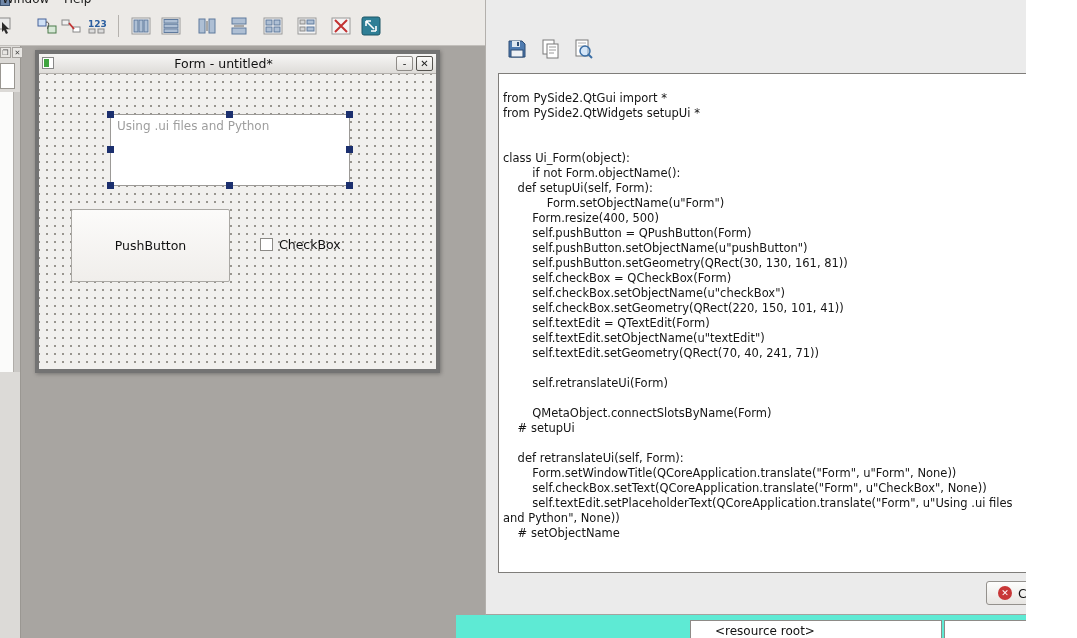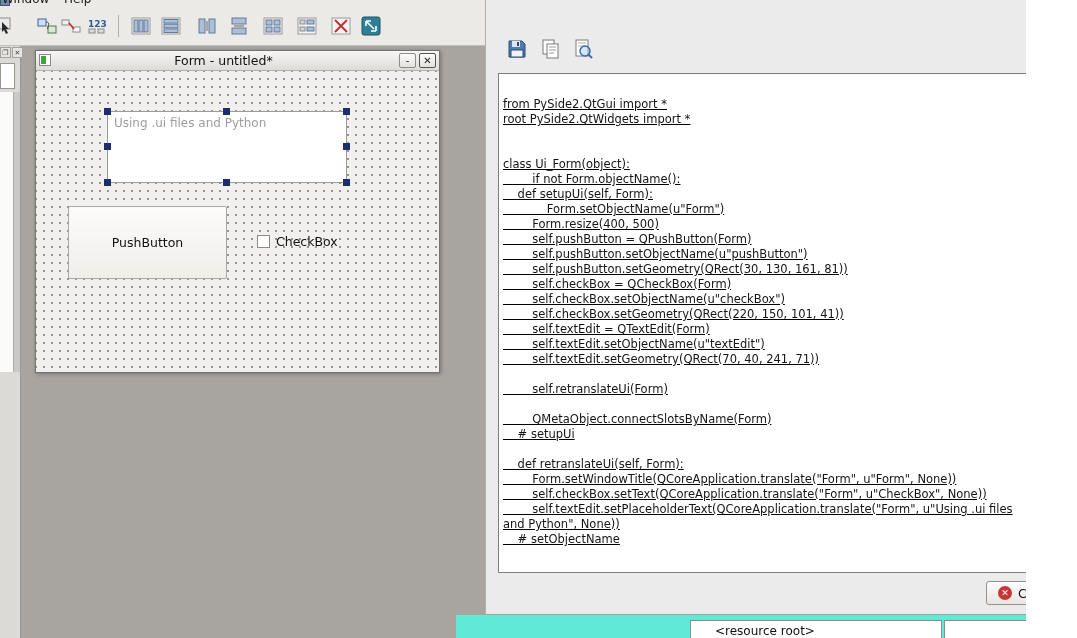--- a/index.html
+++ b/index.html
@@ -18,21 +18,21 @@
   .tb-sep { position:absolute; top:8px; width:1px; height:22px; background:#b5b2ae; }
 
   
   .left-dock { position:absolute; left:0; top:46px; width:21px; height:592px; background:#dcdad7; border-right:1px solid #9a9792; z-index:2; }
   .dock-btn { position:absolute; top:1px; width:11px; height:11px; font-size:7px; line-height:10px; text-align:center; color:#4a4a4a; border:1px solid #a5a29e; background:#e8e6e3; }
   .dock-filter { position:absolute; left:0; top:17px; width:15px; height:26px; background:#fff; border:1px solid #9a9792; }
   .dock-panel { position:absolute; left:0; top:46px; width:14px; height:280px; background:#fbfbfa; border-right:1px solid #b0ada9; }
   .dock-scroll { position:absolute; left:14px; top:46px; width:6px; height:280px; background:#cac8c5; }
 
   
-  .form-window { position:absolute; left:35px; top:50px; width:405px; height:323px; background:#f1f0ee; border:1px solid #737373; box-shadow:1px 1px 4px rgba(0,0,0,.3); z-index:2; }
+  .form-window { position:absolute; left:35px; top:50px; width:405px; height:323px; background:#f1f0ee; border:4px solid #737373; box-shadow:1px 1px 4px rgba(0,0,0,.3); z-index:2; }
   .form-titlebar { position:absolute; left:0; top:0; right:0; height:20px; background:linear-gradient(#f7f6f5,#dedcd9); border-bottom:1px solid #b3b0ac; display:flex; align-items:center; padding:0 3px; }
   .form-title { flex:1; text-align:center; font-size:12.5px; color:#111; }
   .win-btn { width:17px; height:15px; border:1px solid #8f8c88; background:linear-gradient(#fcfbfa,#e3e1de); font-size:10px; line-height:13px; text-align:center; margin-left:3px; border-radius:2px; color:#222; cursor:pointer; }
   .win-btn.close { font-weight:bold; border-color:#55534f; }
   .form-canvas { position:absolute; left:0; top:20px; right:0; bottom:0;
     background-image:radial-gradient(circle,#98958f 0.9px, transparent 1.1px);
     background-size:8px 8px; background-position:4px 4px; }
 
   .textedit { position:absolute; left:71px; top:40px; width:240px; height:72px; background:#fff; border:1px solid #9c9a97; padding:4px 6px; font-size:12px; color:#9e9e9e; }
   .handle { position:absolute; width:7px; height:7px; background:#1b2f6e; }
@@ -41,21 +41,21 @@
   .h-bl{left:-4px;bottom:-4px} .h-bc{left:calc(50% - 4px);bottom:-4px} .h-br{right:-4px;bottom:-4px}
 
   .pushbutton { position:absolute; left:32px; top:135px; width:159px; height:73px; background:linear-gradient(#fcfbfa,#f0eeeb); border:1px solid #aaa8a4; border-radius:2px; display:flex; align-items:center; justify-content:center; font-size:12.5px; color:#111; cursor:pointer; }
   .checkbox { position:absolute; left:221px; top:163px; display:flex; align-items:center; gap:6px; font-size:12.5px; color:#111; cursor:pointer; }
   .cb-box { width:13px; height:13px; background:#fff; border:1px solid #8c8a86; }
 
   
   .code-dialog { position:absolute; left:485px; top:0; width:592px; height:615px; background:#ebebeb; border-left:1px solid #b3b0ac; border-bottom:1px solid #a5a29e; z-index:5; }
   .dlg-tb-btn { position:absolute; top:36px; width:26px; height:26px; display:flex; align-items:center; justify-content:center; border-radius:2px; cursor:pointer; }
   .code-box { position:absolute; left:12px; top:73px; width:568px; height:500px; background:#fff; border:1px solid #7f7d7a; }
-  .code-lines { position:absolute; left:0; top:0; right:16px; bottom:0; padding:23px 0 0 4px; overflow:hidden;text-decoration:underline; }
+  .code-lines { position:absolute; left:0; top:0; right:16px; bottom:0; padding:17px 0 0 4px; overflow:hidden; }
   .code-line { white-space:pre; font-size:11.5px; line-height:15px; min-height:15px; color:#141414; }
   .vsb { position:absolute; right:0; top:0; width:16px; height:100%; background:#efeeed; border-left:1px solid #c5c3c0; }
   .vsb-btn { position:absolute; left:0px; width:15px; height:16px; font-size:7px; color:#55524e; text-align:center; line-height:16px; background:#e6e4e1; border:1px solid #b3b0ac; cursor:pointer; }
   .vsb-btn.up { top:0; } .vsb-btn.down { bottom:0; }
   .vsb-thumb { position:absolute; left:1px; top:18px; width:13px; height:112px; background:#d4d2cf; border:1px solid #9a9792; border-radius:2px; cursor:grab; }
   .close-btn { position:absolute; left:500px; top:581px; width:78px; height:24px; background:linear-gradient(#fdfdfc,#e7e5e2); border:1px solid #94918d; border-radius:3px; display:flex; align-items:center; justify-content:center; gap:6px; font-size:12.5px; color:#111; cursor:pointer; font-family:inherit; }
   .close-ico { width:14px; height:14px; border-radius:50%; background:#c83737; color:#fff; font-size:9px; line-height:14px; text-align:center; font-weight:bold; }
 
   
   .bottom-right { position:absolute; left:456px; top:615px; width:592px; height:23px; background:#5eead4; z-index:4; }
@@ -227,21 +227,21 @@
           <rect x="4" y="2" width="12" height="16" fill="#fff" stroke="#7a7a7a"></rect>
           <path d="M6 5h8M6 8h8" stroke="#b0b0b0"></path>
           <circle cx="13" cy="13" r="5" fill="rgba(160,200,240,.45)" stroke="#3a6ea5" stroke-width="1.5"></circle>
           <path d="M16.5 16.5l3.5 3.5" stroke="#3a6ea5" stroke-width="2"></path>
         </svg>
     </span>
 
     <div class="code-box">
       <div class="code-lines">
           <div class="code-line">from PySide2.QtGui import *</div>
-          <div class="code-line">root PySide2.QtWidgets import *</div>
+          <div class="code-line">from PySide2.QtWidgets setupUi *</div>
           <div class="code-line"></div>
           <div class="code-line"></div>
           <div class="code-line">class Ui_Form(object):</div>
           <div class="code-line">        if not Form.objectName():</div>
           <div class="code-line">    def setupUi(self, Form):</div>
           <div class="code-line">            Form.setObjectName(u"Form")</div>
           <div class="code-line">        Form.resize(400, 500)</div>
           <div class="code-line">        self.pushButton = QPushButton(Form)</div>
           <div class="code-line">        self.pushButton.setObjectName(u"pushButton")</div>
           <div class="code-line">        self.pushButton.setGeometry(QRect(30, 130, 161, 81))</div>

